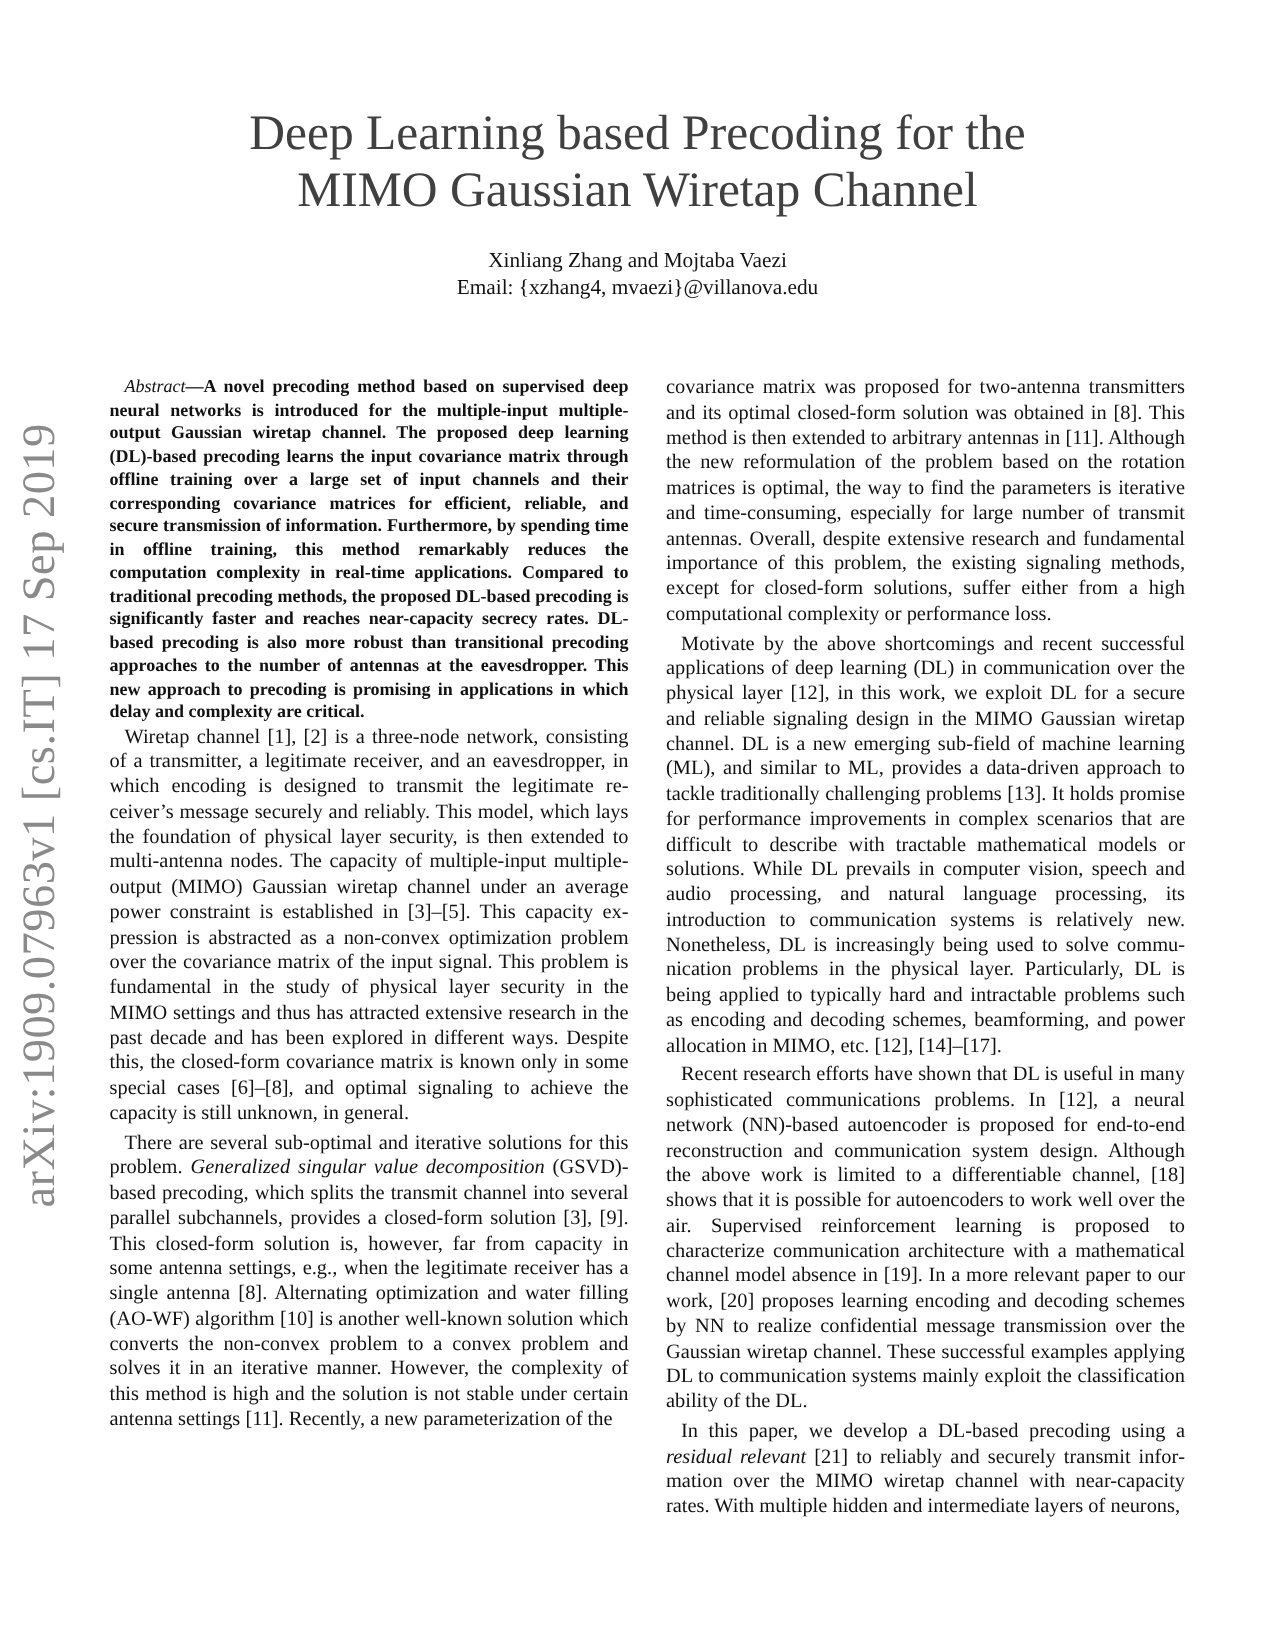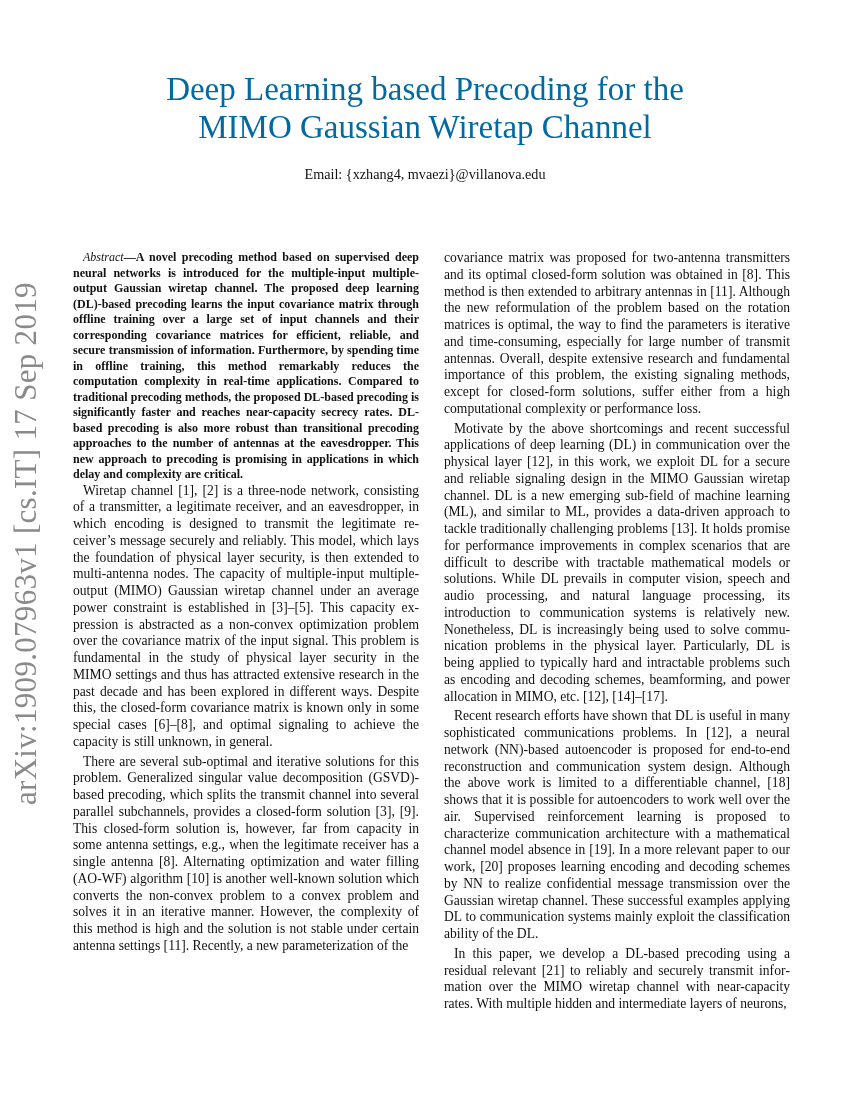--- a/index.html
+++ b/index.html
@@ -7,21 +7,21 @@
     width: 850px; height: 1100px; position: relative; overflow: hidden;
     font-family: "Liberation Serif", "DejaVu Serif", serif; color: #111;
   }
   .arxiv-stamp {
     position: absolute; left: 8px; top: 805px;
     transform-origin: 0 0; transform: rotate(-90deg);
     font-size: 31px; color: #8a8a8a; white-space: nowrap; letter-spacing: 0.3px;
   }
   .title {
     position: absolute; left: 0; width: 850px; top: 70px; text-align: center;
-    font-size: 33px; line-height: 38px; color: #0369a1;
+    font-size: 33px; line-height: 38px; color: #404040;
   }
   .authors {
     position: absolute; left: 0; width: 850px; top: 166px; text-align: center;
     font-size: 14.2px; line-height: 17.5px;
   }
   .col {
     position: absolute; top: 250px; width: 346px;
     font-size: 13.6px; line-height: 16.75px; text-align: justify;
     hyphens: manual;
   }
@@ -30,33 +30,34 @@
   .abstract { font-weight: bold; font-size: 12px; line-height: 15.5px; }
   .abstract p { margin: 0; text-indent: 10px; }
   .abstract .lead { font-style: italic; font-weight: normal; }
   .section-heading {
     text-align: center; font-variant: small-caps; font-size: 13.5px;
     margin: 17px 0 8px 0; letter-spacing: 0.3px;
   }
   .body-p { margin: 0; text-indent: 10px; }
   .body-p + .body-p { margin-top: 3px; }
   .col.right .body-p:first-child { text-indent: 0; }
-  .it { }
+  .it { font-style: italic; }
 </style>
 </head>
 <body>
 
 <div class="arxiv-stamp">arXiv:1909.07963v1  [cs.IT]  17 Sep 2019</div>
 
 <div class="title">
   <div>Deep Learning based Precoding for the</div>
   <div>MIMO Gaussian Wiretap Channel</div>
 </div>
 
 <div class="authors">
+  <div>Xinliang Zhang and Mojtaba Vaezi</div>
   <div>Email: {xzhang4, mvaezi}@villanova.edu</div>
 </div>
 
 <div class="col left">
   <div class="abstract">
     <p><span class="lead">Abstract</span><span>—A novel precoding method based on supervised deep neural networks is introduced for the multiple-input multiple-output Gaussian wiretap channel. The proposed deep learning (DL)-based precoding learns the input covariance matrix through offline training over a large set of input channels and their corresponding covariance matrices for efficient, reliable, and secure transmission of information. Furthermore, by spending time in offline training, this method remarkably reduces the computation complexity in real-time applications. Compared to traditional precoding methods, the proposed DL-based precoding is significantly faster and reaches near-capacity secrecy rates. DL-based precoding is also more robust than transitional precoding approaches to the number of antennas at the eavesdropper. This new approach to precoding is promising in applications in which delay and complexity are critical.</span></p>
   </div>
 
 
   <p class="body-p">Wiretap channel [1], [2] is a three-node network, consisting of a transmitter, a legitimate receiver, and an eavesdropper, in which encoding is designed to transmit the legitimate re­ceiver’s message securely and reliably. This model, which lays the foundation of physical layer security, is then extended to multi-antenna nodes. The capacity of multiple-input multiple-output (MIMO) Gaussian wiretap channel under an average power constraint is established in [3]–[5]. This capacity ex­pression is abstracted as a non-convex optimization problem over the covariance matrix of the input signal. This problem is fundamental in the study of physical layer security in the MIMO settings and thus has attracted extensive research in the past decade and has been explored in different ways. Despite this, the closed-form covariance matrix is known only in some special cases [6]–[8], and optimal signaling to achieve the capacity is still unknown, in general.</p>

